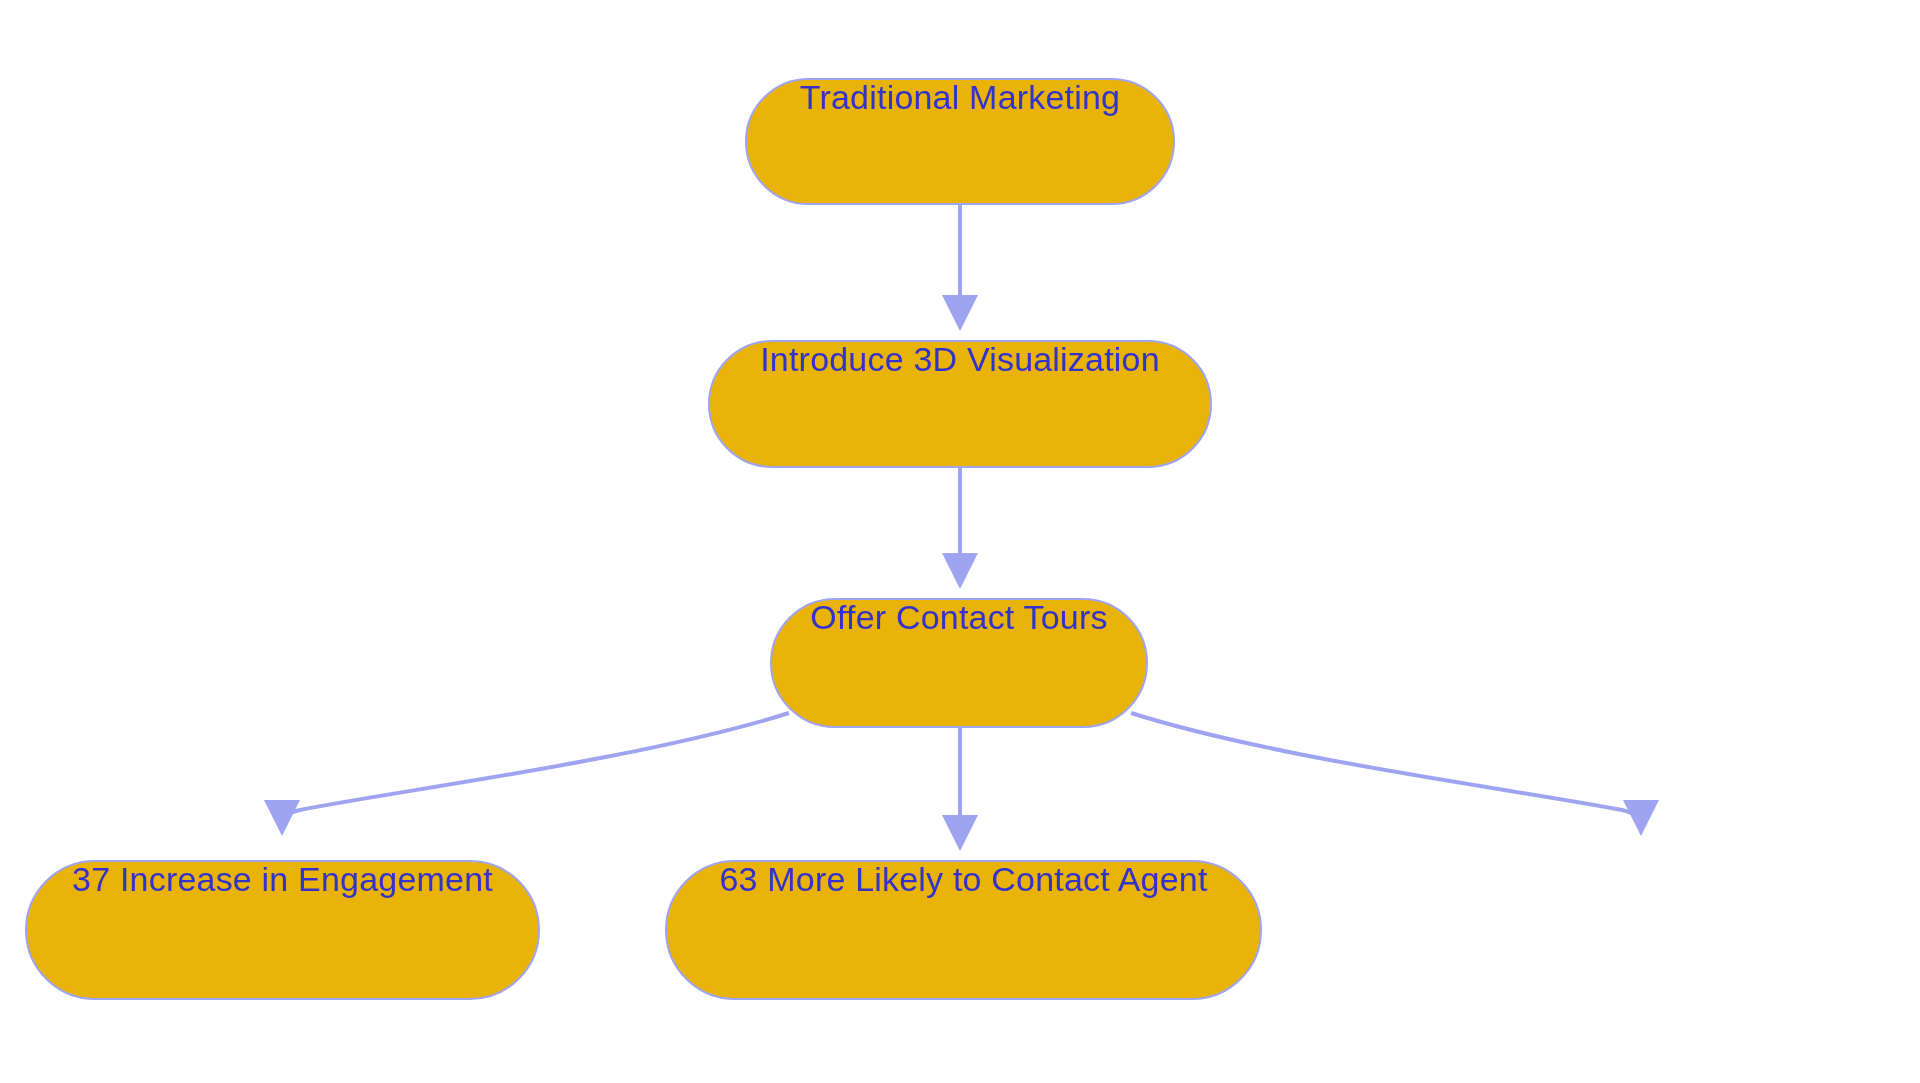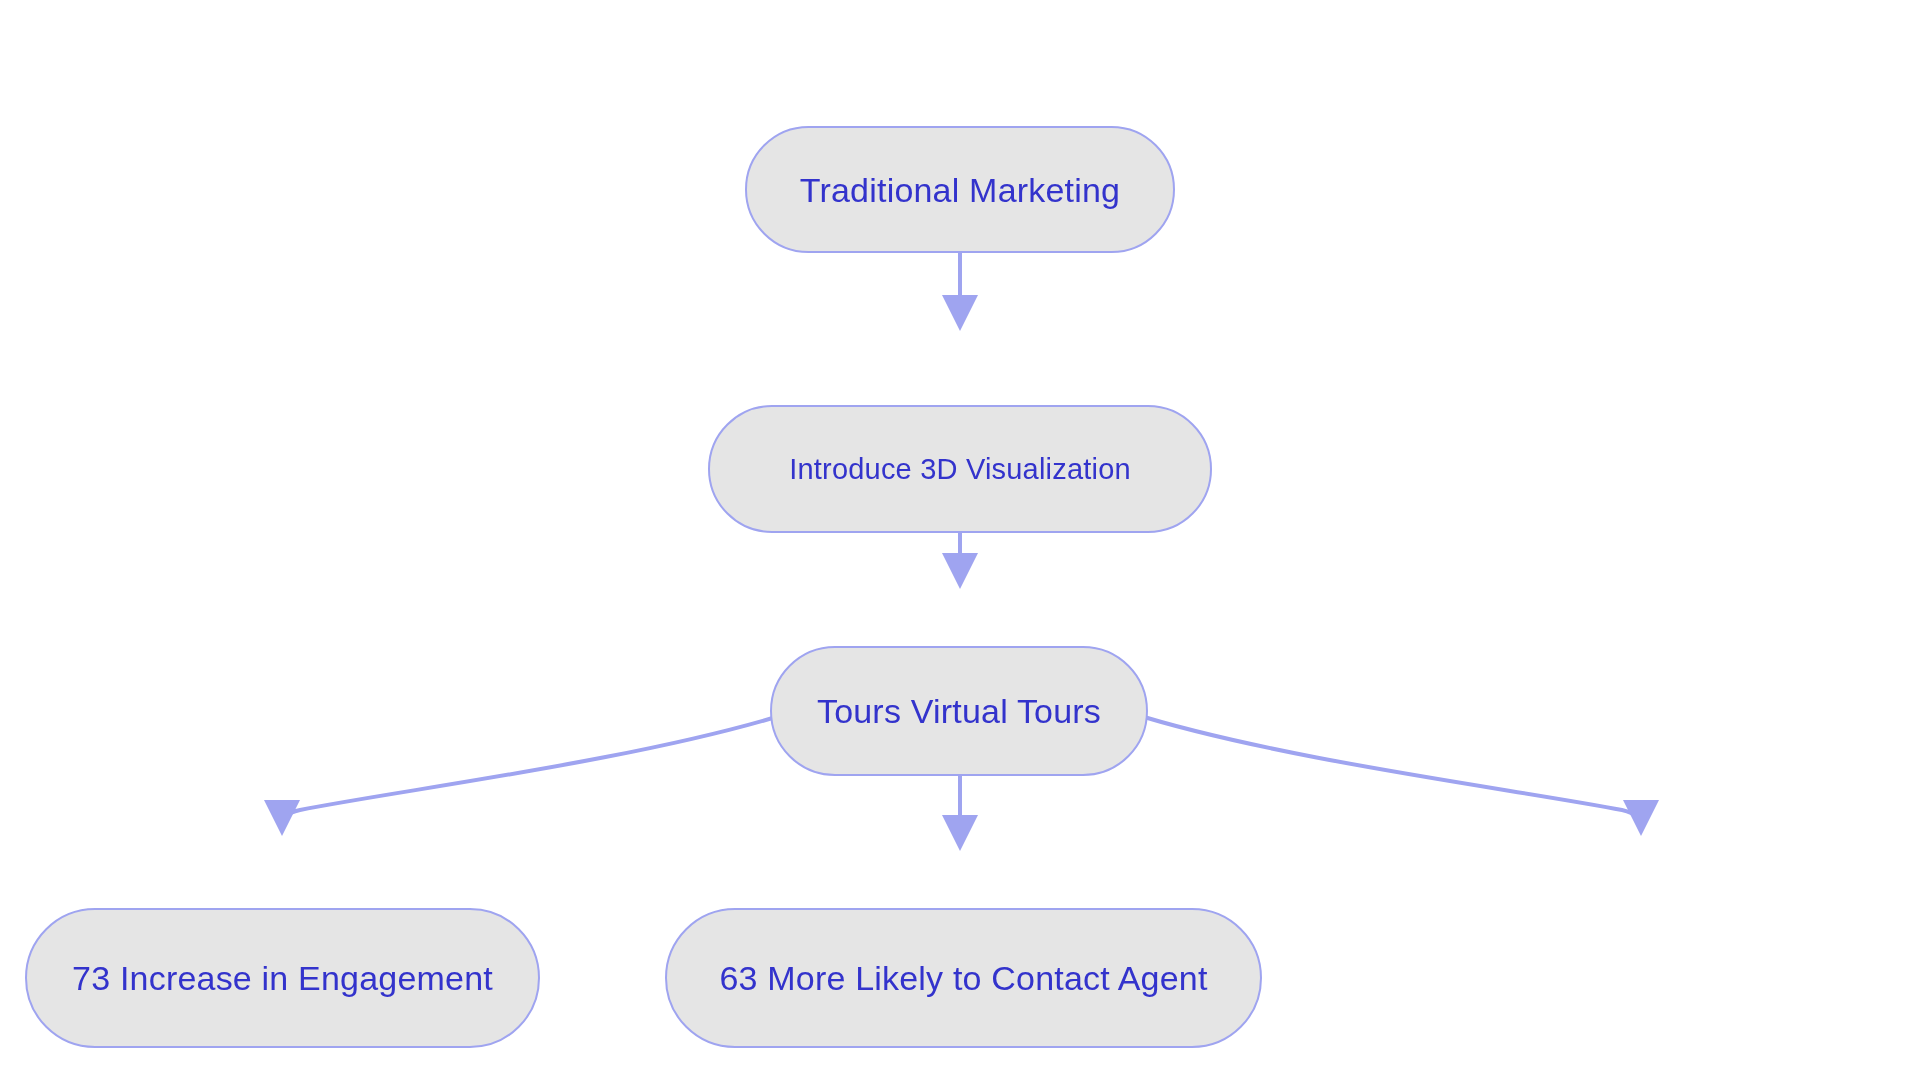--- a/index.html
+++ b/index.html
@@ -25,41 +25,40 @@
     left: 0;
     top: 0;
     width: 1920px;
     height: 1083px;
     pointer-events: none;
   }
   .node {
     position: absolute;
     box-sizing: border-box;
     display: flex;
-    align-items: center;
+    align-items: flex-start;
     justify-content: center;
-    background: #e5e5e5;
+    background: #eab308;
     border: 2px solid #9fa4f0;
     border-radius: 70px;
     color: #3333cc;
     font-family: "Liberation Sans", sans-serif;
     font-weight: 400;
     letter-spacing: 0.2px;
     white-space: nowrap;
     text-align: center;
-    margin-top: 48px;
   }
   .node-label {
     display: block;
     line-height: 1;
   }
 
   
   .n-traditional   { left: 745px;  top: 78px;  width: 430px; height: 127px; font-size: 34px; }
-  .n-3dvis         { left: 708px;  top: 357px; width: 504px; height: 128px; font-size: 29px; }
+  .n-3dvis         { left: 708px;  top: 340px; width: 504px; height: 128px; font-size: 34px; }
   .n-virtualtours  { left: 770px;  top: 598px; width: 378px; height: 130px; font-size: 34px; }
   .n-engagement    { left: 25px;   top: 860px; width: 515px; height: 140px; font-size: 34px; }
   .n-contactagent  { left: 665px;  top: 860px; width: 597px; height: 140px; font-size: 34px; }
   .n-interest      { left: 1385px; top: 860px; width: 515px; height: 140px; font-size: 34px; }
 </style>
 </head>
 <body>
 
 <div id="diagram-root">
 
@@ -83,25 +82,25 @@
 
   <div class="node n-traditional">
     <span class="node-label">Traditional Marketing</span>
   </div>
 
   <div class="node n-3dvis">
     <span class="node-label">Introduce 3D Visualization</span>
   </div>
 
   <div class="node n-virtualtours">
-    <span class="node-label">Tours Virtual Tours</span>
+    <span class="node-label">Offer Contact Tours</span>
   </div>
 
   <div class="node n-engagement">
-    <span class="node-label">73 Increase in Engagement</span>
+    <span class="node-label">37 Increase in Engagement</span>
   </div>
 
   <div class="node n-contactagent">
     <span class="node-label">63 More Likely to Contact Agent</span>
   </div>
 
 
 </div>
 
 </body></html>

